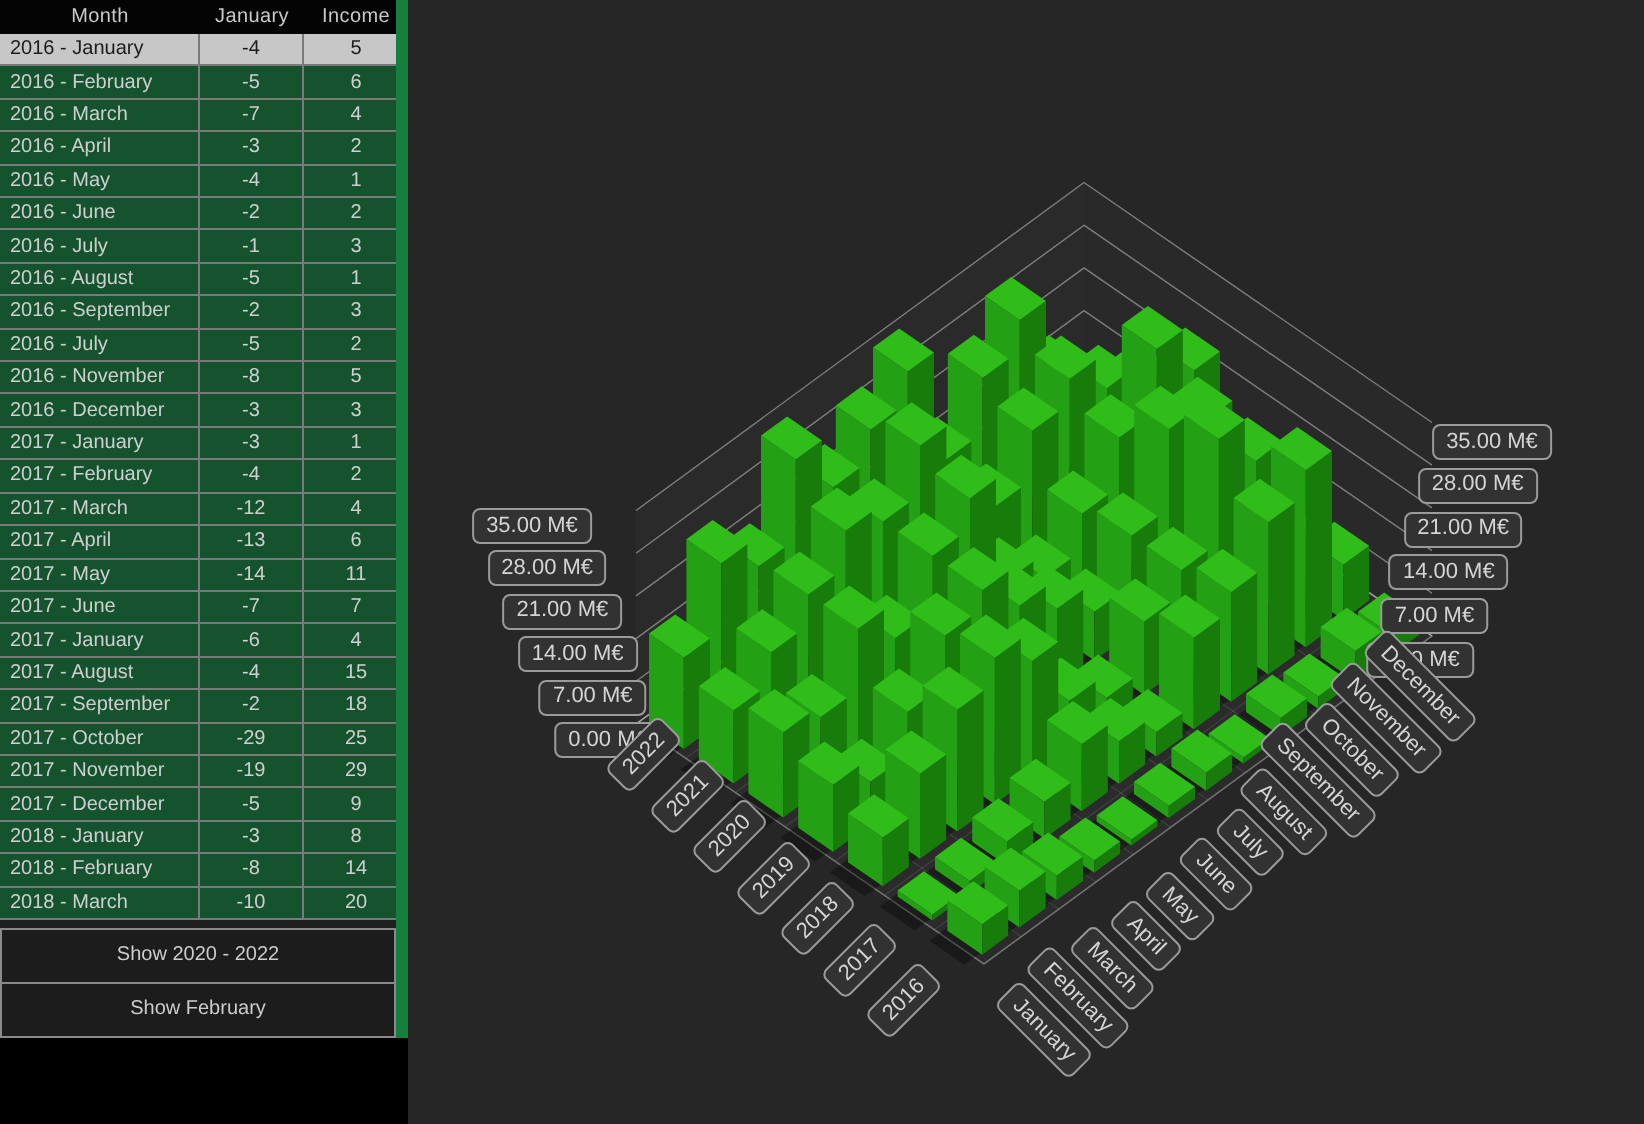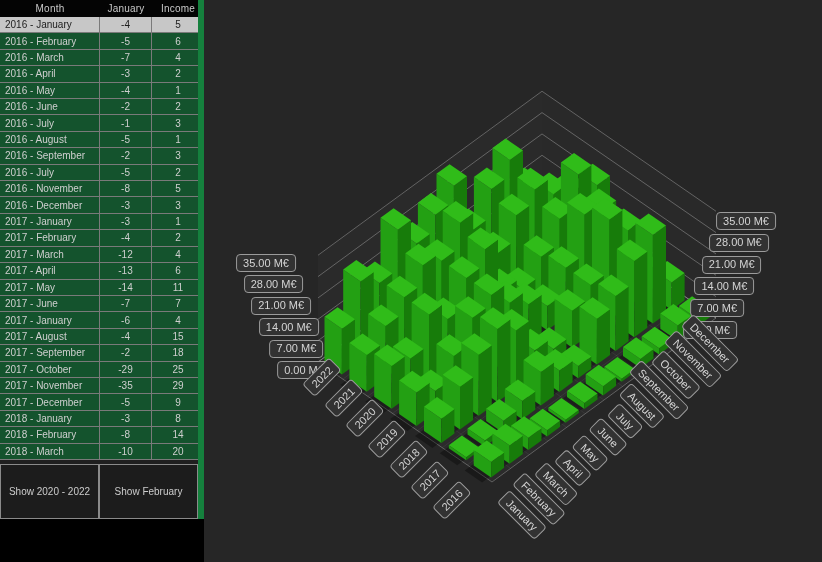--- a/index.html
+++ b/index.html
@@ -10,21 +10,21 @@
   .thead .hc{color:#c9c9c9;font-size:10px;text-align:center;font-weight:400;letter-spacing:.2px;}
   .tbody{flex:none;text-align:right;}
   .trow{height:16.42px;display:grid;grid-template-columns:100px 52px 52px;background:#14532d;border-bottom:1px solid #7a7a7a;box-sizing:border-box;cursor:default;}
   .trow .c{color:#cfcfcf;font-size:10px;display:flex;align-items:center;box-sizing:border-box;}
   .trow .c.month{padding-left:5px;border-right:1px solid #7a7a7a;}
   .trow .c.num{justify-content:center;border-right:1px solid #7a7a7a;}
   .trow .c.num:last-child{border-right:none;}
   .trow.selected{background:#c7c7c7;}
   .trow.selected .c{color:#1c1c1c;}
   .gaprow{height:4.7px;background:#1f1f1f;border-bottom:1px solid #7a7a7a;box-sizing:border-box;}
-  .buttons{flex:1;display:flex;flex-direction:row;background:#0a0a0a;}
+  .buttons{flex:1;display:flex;flex-direction:column;background:#0a0a0a;}
   .btn{flex:1;background:#1c1c1c;border:1px solid #8a8a8a;margin-top:-1px;color:#cccccc;font-size:10px;display:flex;align-items:center;justify-content:center;cursor:pointer;box-sizing:border-box;}
   
   .chart{position:relative;width:618px;height:562px;background:#262626;overflow:hidden;flex:none;}
   .chart svg{position:absolute;left:0;top:0;}
   .axis-label{position:absolute;background:#323232;border:1px solid #9b9b9b;border-radius:4px;color:#d4d4d4;font-size:11px;line-height:1;padding:2.5px 6px;white-space:nowrap;transform:translate(-50%,-50%);}
   .axis-label.rot-left{transform:translate(-50%,-50%) rotate(-45deg);}
   .axis-label.rot-right{transform:translate(-50%,-50%) rotate(45deg);}
 </style>
 </head>
 <body>
@@ -141,21 +141,21 @@
         <div class="c num">-2</div>
         <div class="c num">18</div>
       </div>
       <div class="trow">
         <div class="c month">2017 - October</div>
         <div class="c num">-29</div>
         <div class="c num">25</div>
       </div>
       <div class="trow">
         <div class="c month">2017 - November</div>
-        <div class="c num">-35</div>
+        <div class="c num">-19</div>
         <div class="c num">29</div>
       </div>
       <div class="trow">
         <div class="c month">2017 - December</div>
         <div class="c num">-5</div>
         <div class="c num">9</div>
       </div>
       <div class="trow">
         <div class="c month">2018 - January</div>
         <div class="c num">-3</div>

